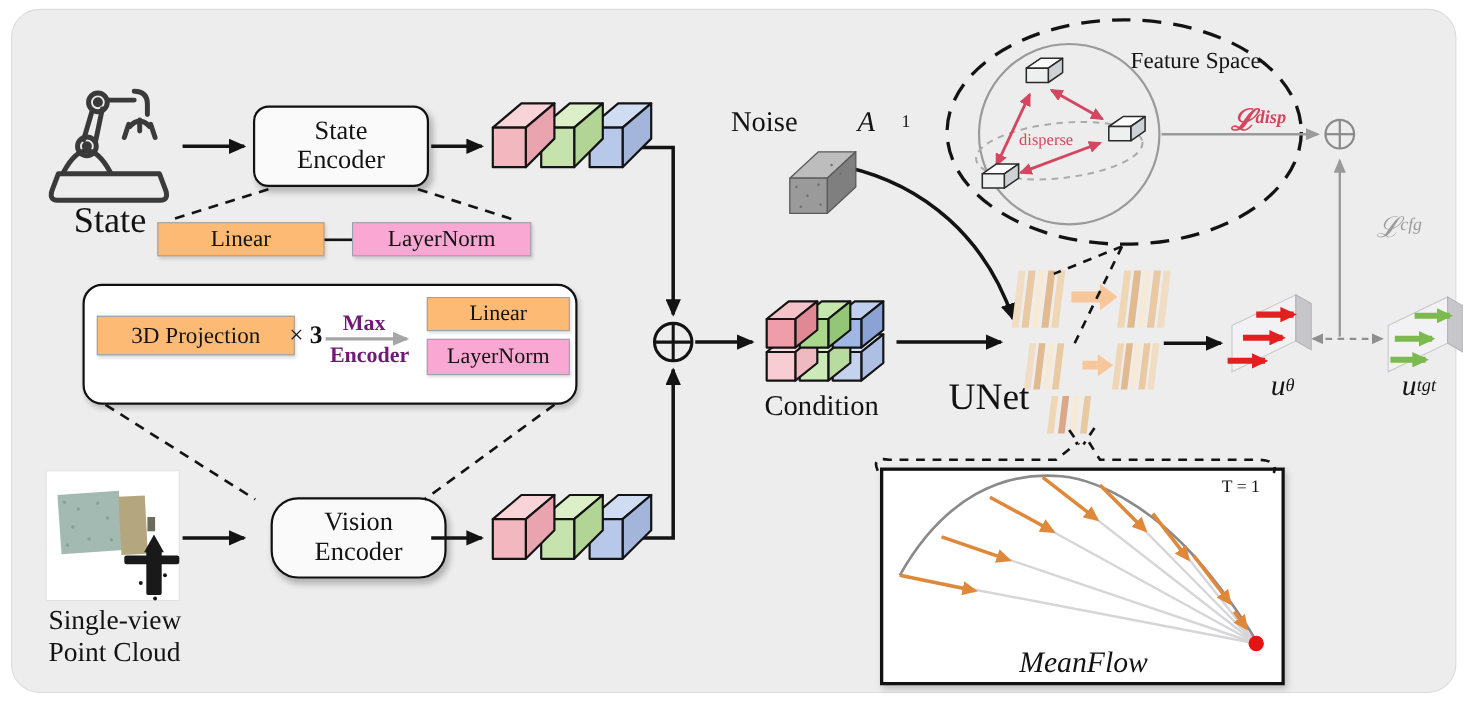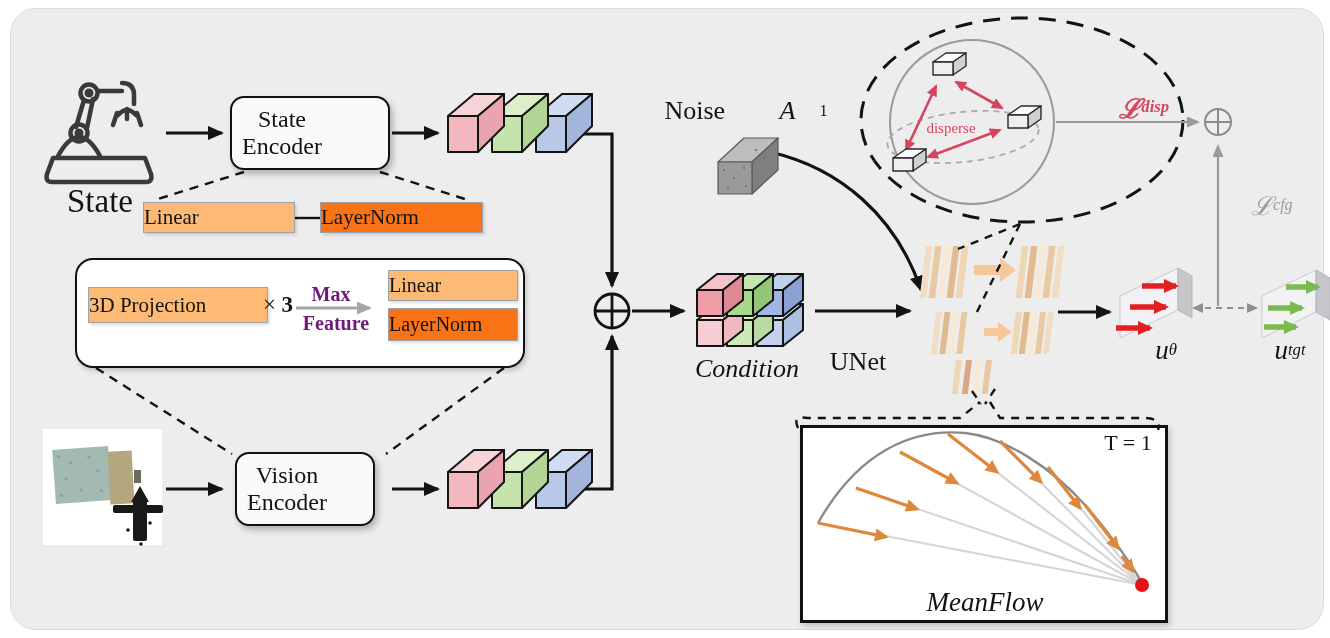--- a/index.html
+++ b/index.html
@@ -1,44 +1,44 @@
 <!DOCTYPE html>
 <html><head>
 <meta charset="utf-8">
 <style>
   html,body{margin:0;padding:0;background:#ffffff;}
   #fig{position:relative;width:1330px;height:638px;background:#ffffff;font-family:"Liberation Serif","DejaVu Serif",serif;color:#131313;overflow:hidden;}
   .panel{position:absolute;left:10px;top:8px;width:1312px;height:620px;background:#ededee;border:1px solid #dcdcde;border-radius:26px;z-index:0;}
-  .box{position:absolute;z-index:1;box-sizing:border-box;display:flex;align-items:center;justify-content:flex-start;text-align:center;}
+  .box{position:absolute;z-index:1;box-sizing:border-box;display:flex;align-items:center;justify-content:center;text-align:center;}
   .encoder{background:#fafafa;border:2.6px solid #111;border-radius:14px;font-size:24px;line-height:1.12;box-shadow:3px 4px 6px rgba(0,0,0,.25);}
   .encoder span{display:block;width:100px;}
   .bigbox{background:#ffffff;border:2.6px solid #111;border-radius:18px;box-shadow:2px 3px 5px rgba(0,0,0,.18);}
   .chip{border:1.6px solid #9aa3ad;font-size:21px;box-shadow:1.5px 2px 3px rgba(0,0,0,.15);}
   .chip.blue{background:#fdba74;}
-  .chip.yellow{background:#f97316;}
+  .chip.yellow{background:#f9a8d4;}
   .mfbox{background:#ffffff;border:3px solid #111;box-shadow:2px 3px 6px rgba(0,0,0,.2);}
   .lbl{position:absolute;z-index:3;display:flex;align-items:center;justify-content:center;text-align:center;}
   .lbl.left{justify-content:flex-start;text-align:left;}
   svg.layer{position:absolute;left:0;top:0;z-index:2;pointer-events:none;}
   .gray{color:#701a75;}
   .red{color:#d6455f;}
   .it{font-style:italic;}
   .b{font-weight:bold;}
   sub{font-size:.62em;}
 </style>
 </head>
 <body>
 
 <div id="fig">
   <div class="panel"></div>
 
   <div class="box encoder" style="left:230px;top:96px;width:160px;height:74px;">
       <span>State Encoder</span>
     </div>
-  <div class="box encoder" style="left:235px;top:452px;width:140px;height:74px;">
+  <div class="box encoder" style="left:246px;top:452px;width:160px;height:74px;border-radius:25px;">
       <span>Vision Encoder</span>
     </div>
   <div class="box bigbox" style="left:75px;top:258px;width:450px;height:110px;"></div>
   <div class="box chip blue" style="left:143px;top:202px;width:152px;height:31px;">
       <span>Linear</span>
     </div>
   <div class="box chip yellow" style="left:320px;top:202px;width:163px;height:31px;">
       <span>LayerNorm</span>
     </div>
   <div class="box chip blue" style="left:88px;top:287px;width:180px;height:36px;">
@@ -358,36 +358,40 @@
         <line x1="1085" y1="505" x2="1118" y2="548" marker-end="url(#mOr)"></line>
         <line x1="1122" y1="556" x2="1133" y2="571" marker-end="url(#mOr)"></line>
       </g>
       <circle cx="1142" cy="585" r="7" fill="#e51414"></circle>
     </g>
   </svg>
 
   <div class="lbl" style="left:58px;top:186px;width:84px;height:30px;font-size:33px;">State</div>
   <div class="lbl" style="left:254px;top:290px;width:48px;height:30px;font-size:23px;"><span>×</span>&nbsp;<span class="b">3</span></div>
   <div class="lbl b gray" style="left:296px;top:283px;width:70px;height:22px;font-size:20px;">Max</div>
-  <div class="lbl b gray" style="left:292px;top:312px;width:88px;height:22px;font-size:20px;">Feature</div>
-  <div class="lbl" style="left:678px;top:352px;width:138px;height:34px;font-size:26px;font-style:italic;">Condition</div>
+  <div class="lbl b gray" style="left:292px;top:312px;width:88px;height:22px;font-size:20px;">Encoder</div>
+  <div class="lbl left" style="left:44px;top:550px;width:140px;height:60px;font-size:25px;line-height:1.15;">
+      <span><span>Single-view</span><br><span>Point Cloud</span></span>
+    </div>
+  <div class="lbl" style="left:678px;top:352px;width:138px;height:34px;font-size:26px;">Condition</div>
   <div class="lbl" style="left:674px;top:94px;width:144px;height:34px;font-size:26px;gap:24px;"><span>Noise</span>&nbsp;<span class="it">A</span><sub>1</sub></div>
-  <div class="lbl" style="left:821px;top:346px;width:74px;height:32px;font-size:26px;">UNet</div>
+  <div class="lbl" style="left:862px;top:346px;width:74px;height:32px;font-size:34px;">UNet</div>
+  <div class="lbl" style="left:1020px;top:42px;width:134px;height:26px;font-size:21px;">Feature Space</div>
   <div class="lbl red" style="left:906px;top:115px;width:90px;height:26px;font-size:15px;">disperse</div>
   <div class="lbl red b it" style="left:1096px;top:86px;width:96px;height:42px;font-size:27px;">
       <span>ℒ</span>
       <sub>disp</sub>
     </div>
   <div class="lbl it" style="left:1232px;top:184px;width:80px;height:42px;font-size:26px;color:#9a9a9a;">
       <span>ℒ</span>
       <sub>cfg</sub>
     </div>
   <div class="lbl it" style="left:1134px;top:332px;width:64px;height:36px;font-size:27px;">
       <span>u</span>
       <sub>θ</sub>
     </div>
   <div class="lbl it" style="left:1246px;top:332px;width:88px;height:36px;font-size:27px;">
       <span>u</span>
       <sub>tgt</sub>
     </div>
-  <div class="lbl" style="left:1094px;top:430px;width:68px;height:26px;font-size:22px;">T = 1</div>
+  <div class="lbl" style="left:1094px;top:430px;width:68px;height:26px;font-size:16px;">T = 1</div>
   <div class="lbl" style="left:903px;top:584px;width:164px;height:36px;font-size:27px;font-style:italic;">MeanFlow</div>
 </div>
 
 </body></html>

